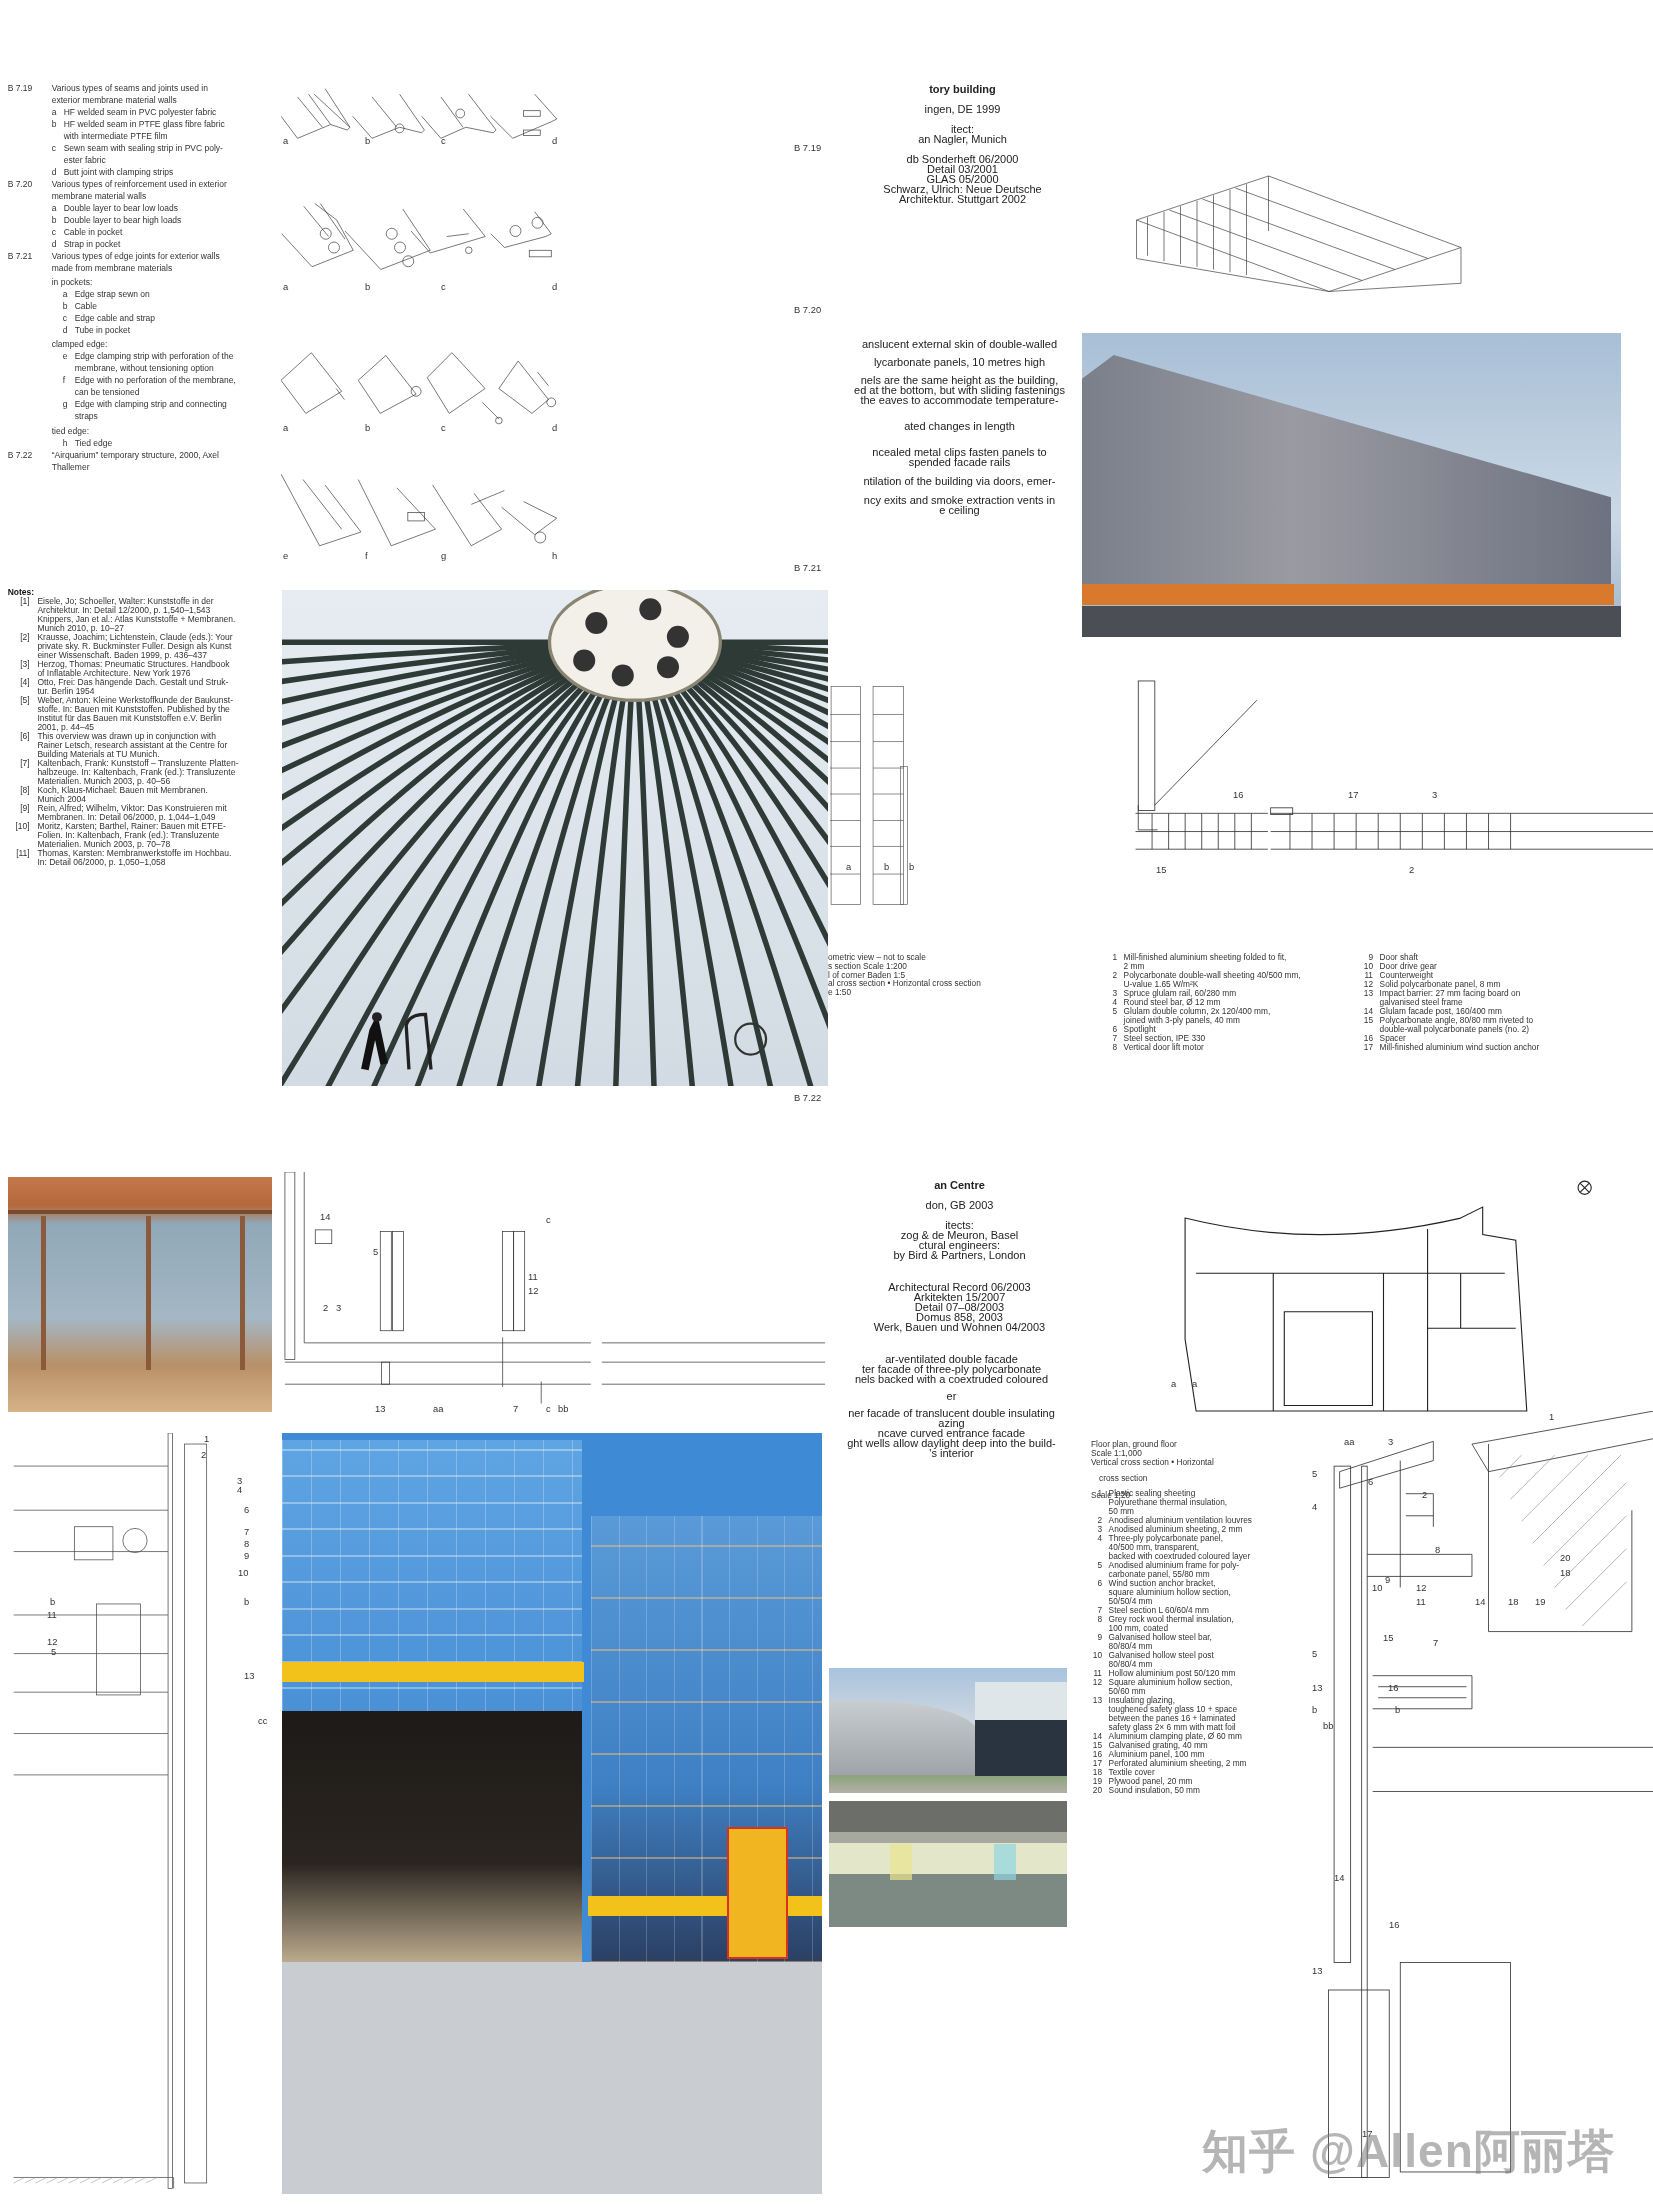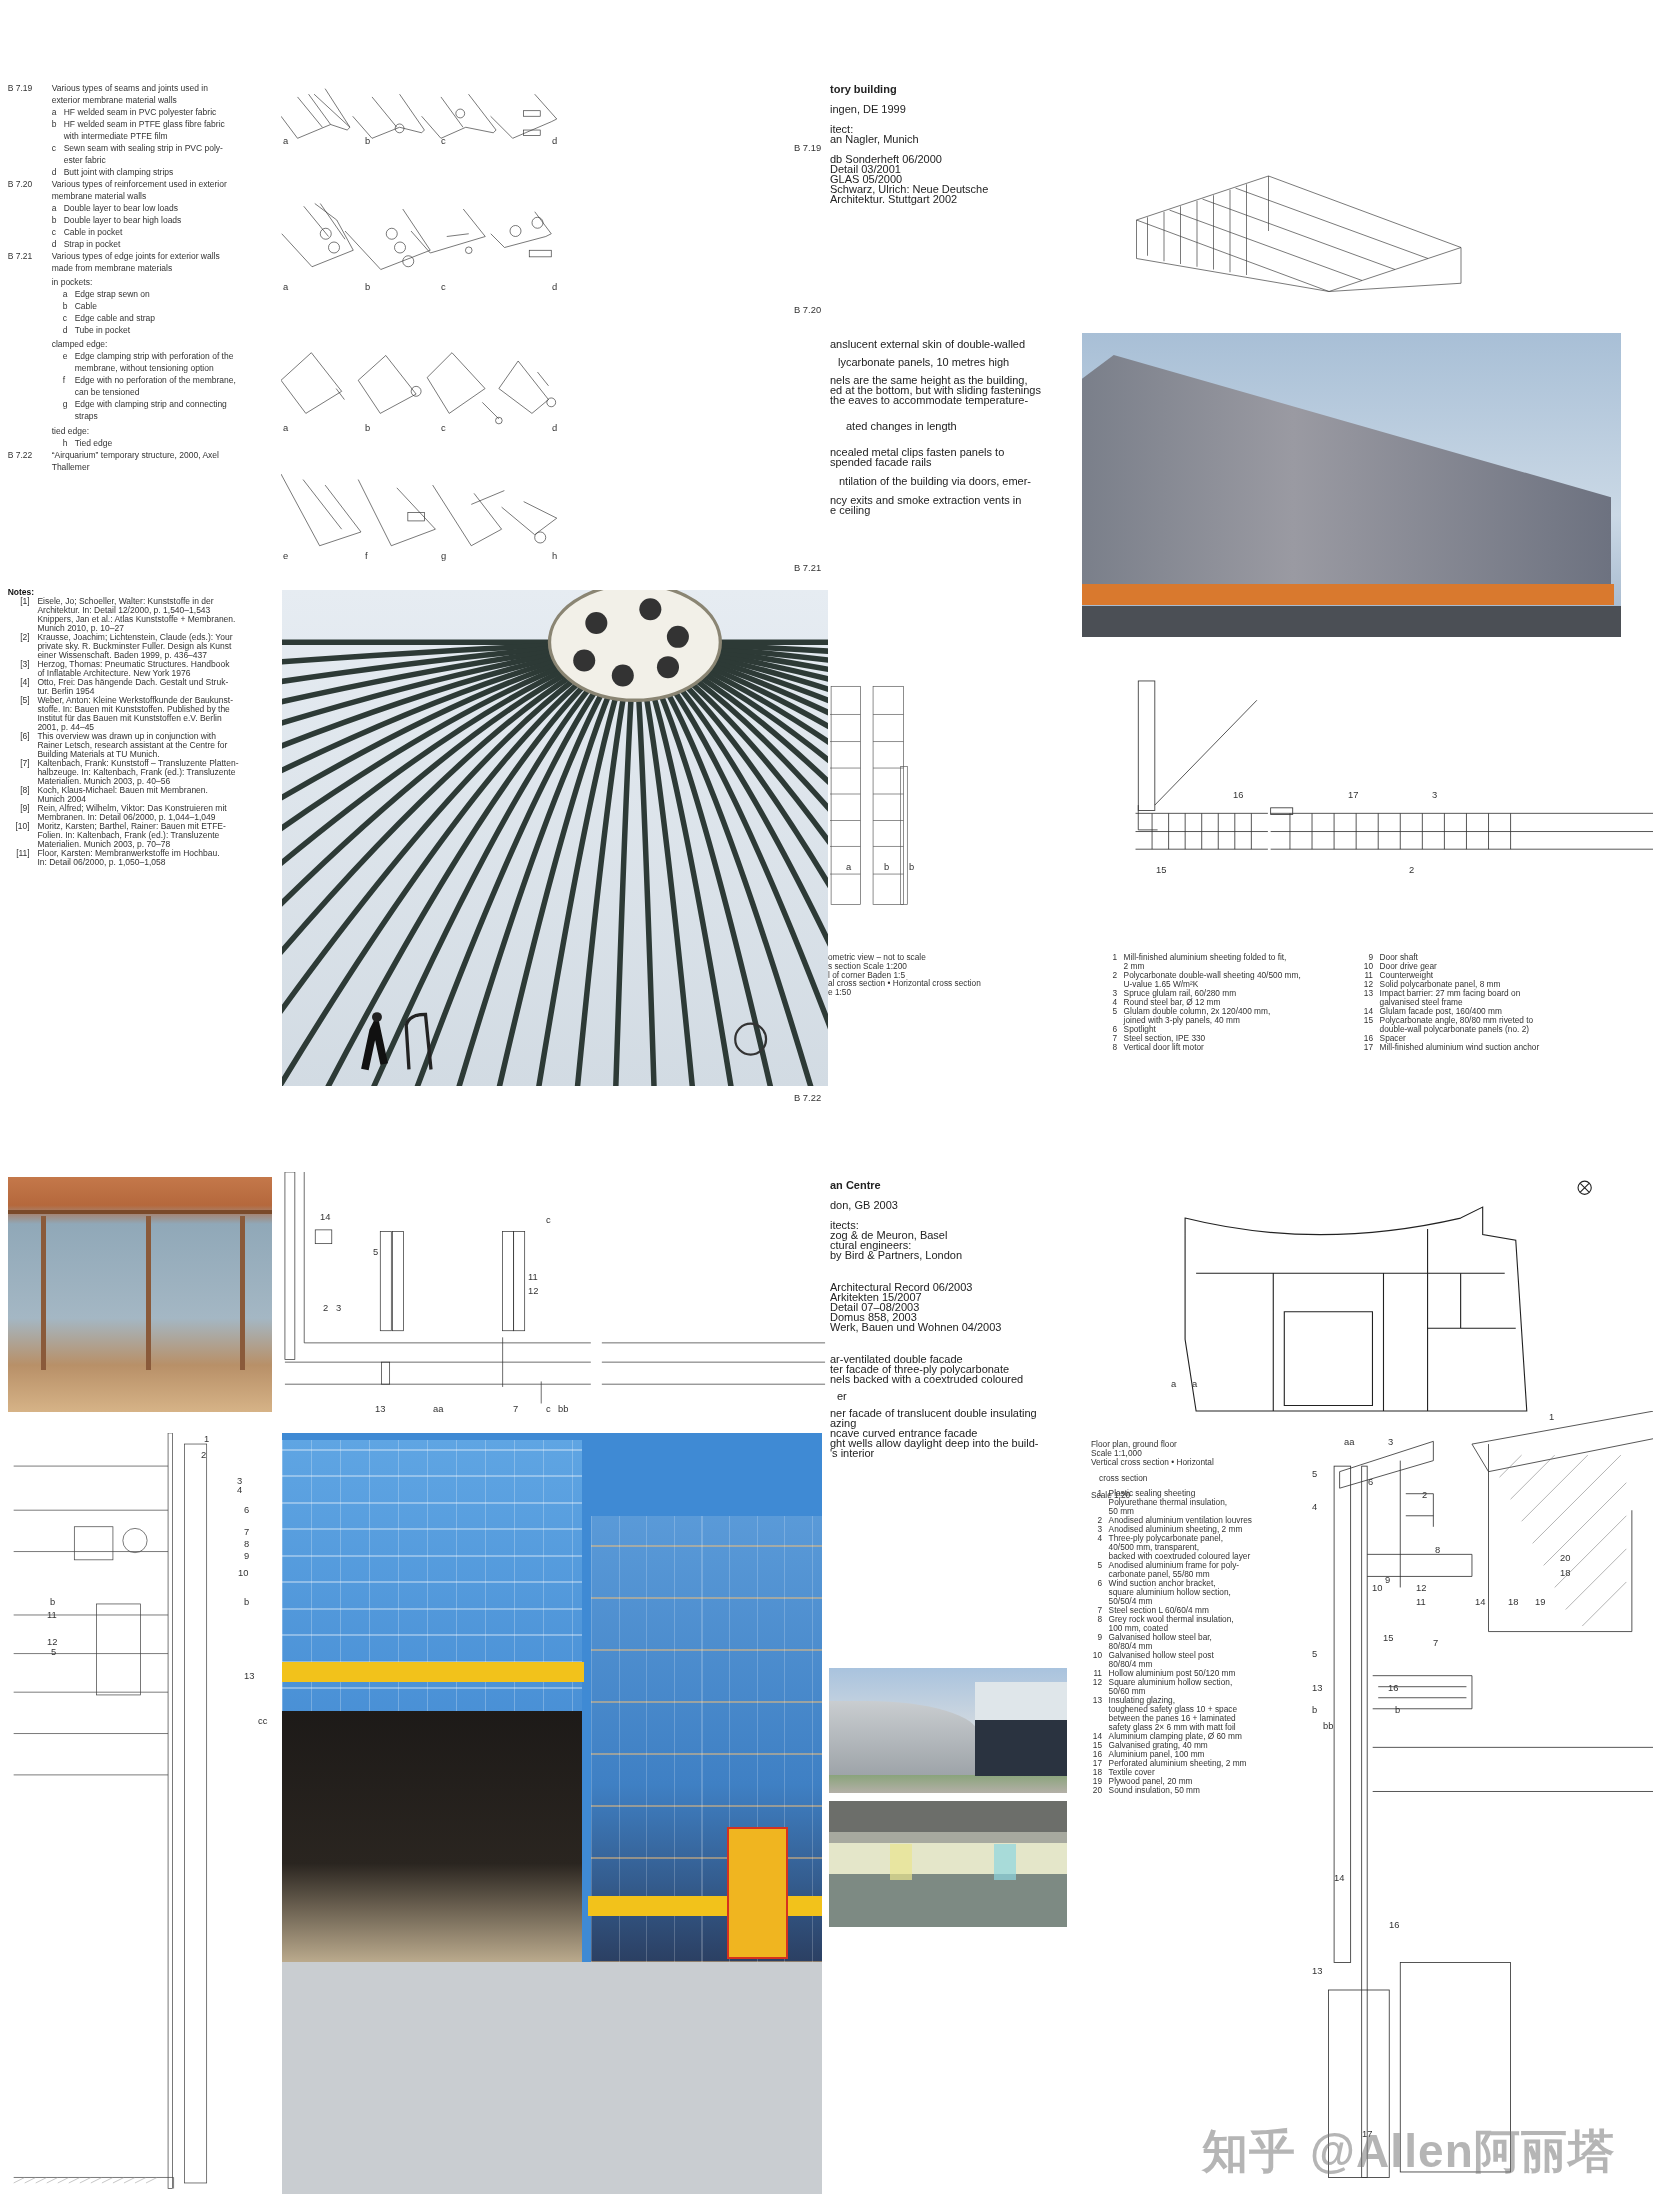--- a/index.html
+++ b/index.html
@@ -9,21 +9,21 @@
   .cap .row{display:flex;}
   .cap .fig{width:44px;flex:none;}
   .cap .sub{display:flex;padding-left:0;}
   .cap .lt{width:12px;flex:none;}
   .cap .ind{padding-left:44px;}
   .cap .ind2{padding-left:55px;}
   .notes{font-size:8.5px;line-height:9px;color:#333;}
   .notes .hd{font-weight:bold;color:#111;}
   .notes .n{display:flex;}
   .notes .num{width:22px;text-align:right;padding-right:7.7px;flex:none;}
-  .proj{font-size:11px;line-height:10px;color:#222;}
+  .proj{font-size:11px;line-height:10px;color:#222;text-align:center;}
   .proj .title{font-weight:bold;font-size:11px;}
   .proj p{margin:0;}
   .small{font-size:8.3px;line-height:8.8px;color:#333;}
   .leg{font-size:8.3px;line-height:9px;color:#333;}
   .leg .it{display:flex;}
   .leg .k{width:20px;text-align:right;padding-right:6.6px;flex:none;}
   .lbl{font-family:"Liberation Sans Narrow","Liberation Sans",sans-serif;font-size:9.4px;color:#333;}
   .fignum{font-size:9.4px;color:#333;}
   .drawing{border:none;}
   svg{display:block;}
@@ -241,21 +241,21 @@
         <span class="num">[10]</span>
         <div>
           <div>Moritz, Karsten; Barthel, Rainer: Bauen mit ETFE-</div>
           <div>Folien. In: Kaltenbach, Frank (ed.): Transluzente</div>
           <div>Materialien. Munich 2003, p. 70–78</div>
         </div>
       </div>
       <div class="n">
         <span class="num">[11]</span>
         <div>
-          <div>Floor, Karsten: Membranwerkstoffe im Hochbau.</div>
+          <div>Thomas, Karsten: Membranwerkstoffe im Hochbau.</div>
           <div>In: Detail 06/2000, p. 1,050–1,058</div>
         </div>
       </div>
     </div>
 </div>
 
 <div class="abs drawing" style="left:281px;top:83px;width:546px;height:72px;">
   <svg width="546" height="72" viewBox="0 0 990 130">
     <g stroke="#333" fill="none" stroke-width="1.2">
       <path d="M0,60 L30,100 L90,75 L120,85 L125,80 L60,20"></path>

